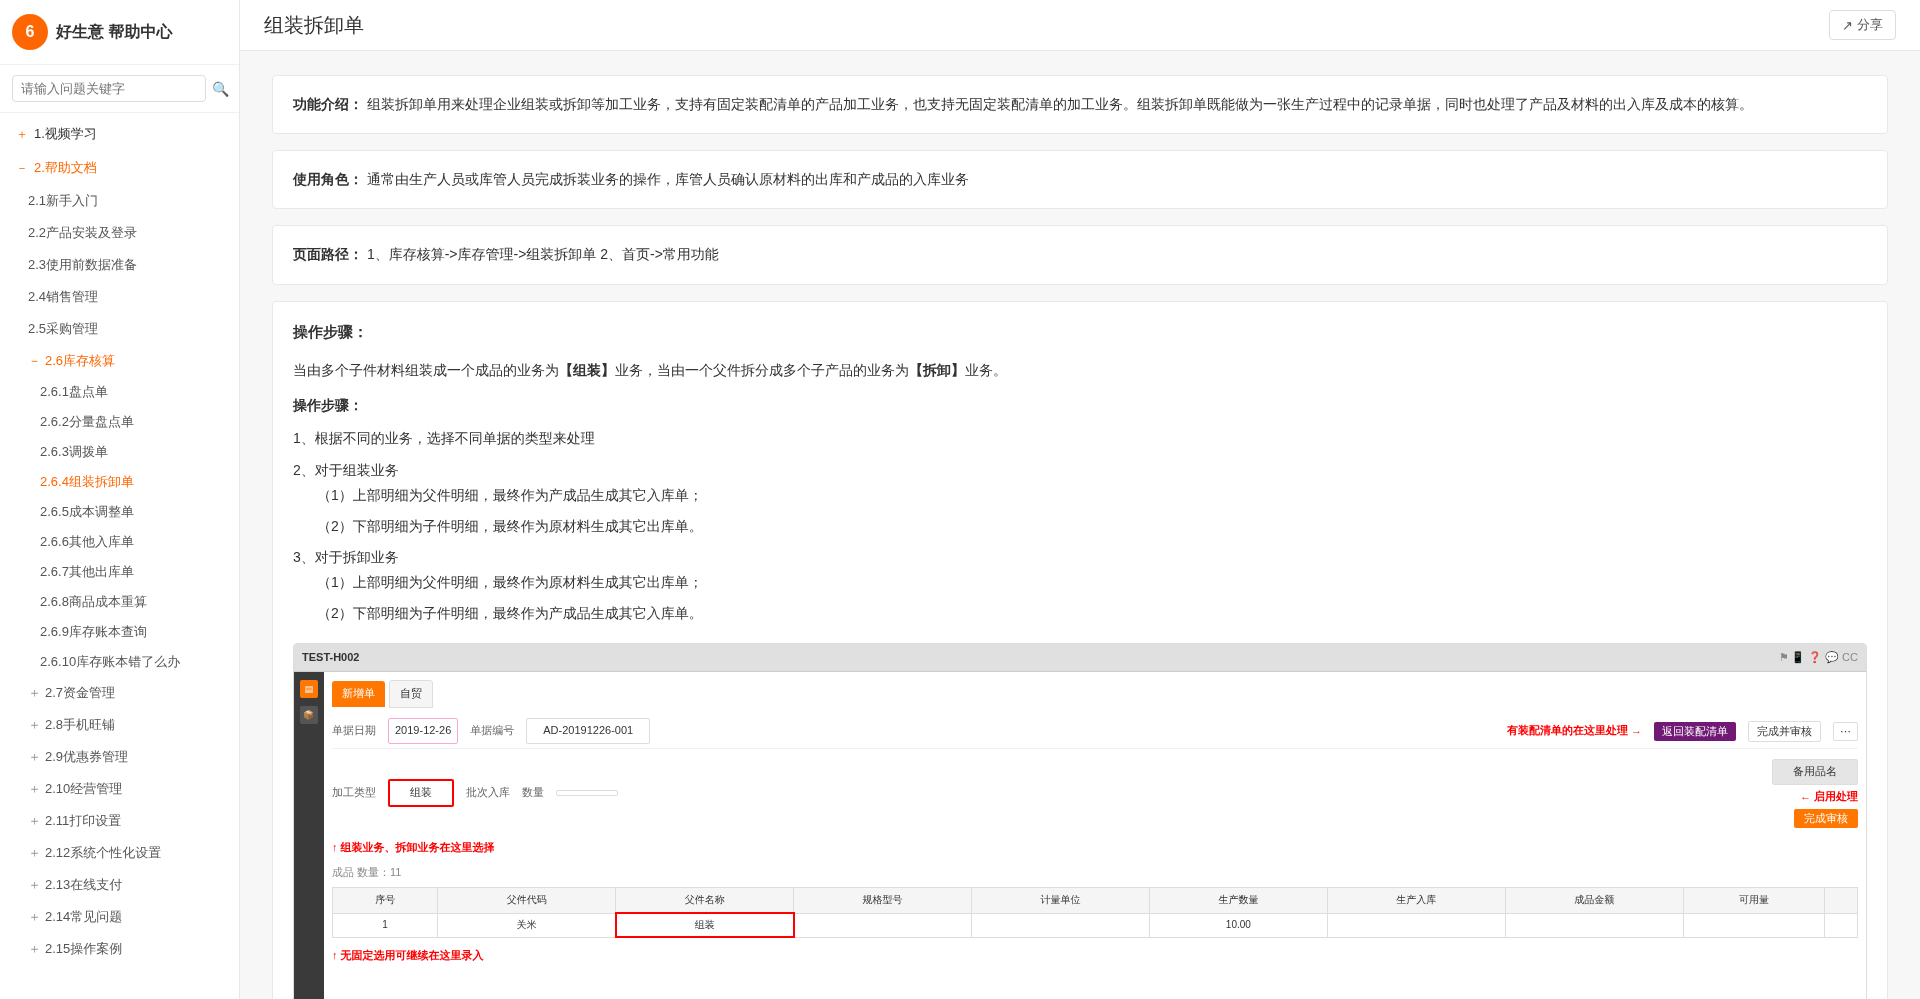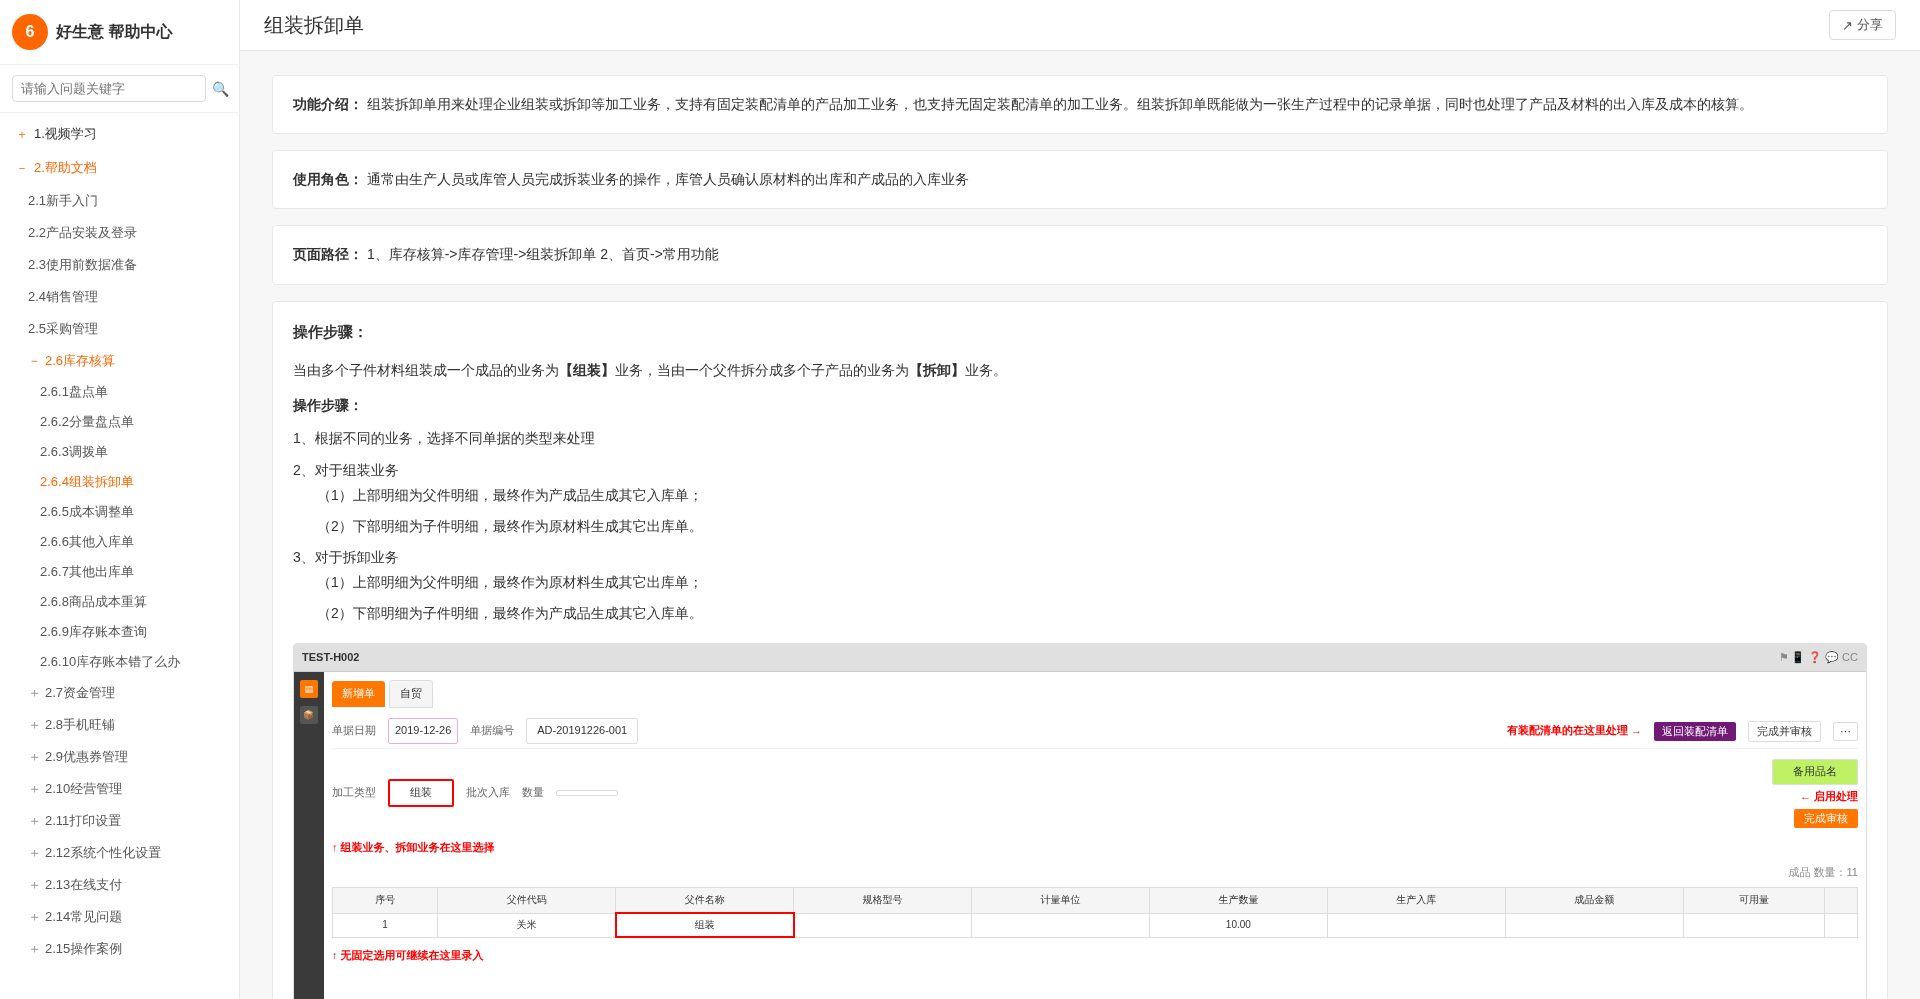--- a/index.html
+++ b/index.html
@@ -244,47 +244,47 @@
             <div style="display:flex;gap:4px;margin-bottom:6px;align-items:center;">
               <div style="background:#ff7700;color:#fff;padding:3px 10px;border-radius:3px 3px 0 0;font-size:11px;">新增单</div>
               <div style="background:#f5f5f5;color:#333;padding:3px 10px;border-radius:3px 3px 0 0;font-size:11px;border:1px solid #ddd;">自贸</div>
               <span style="flex:1;"></span>
             </div>
 
             <div style="display:flex;align-items:center;gap:12px;margin-bottom:6px;padding:4px 0;border-bottom:1px solid #f0f0f0;">
               <span style="font-size:11px;color:#666;">单据日期</span>
               <span style="font-size:11px;border:1px solid #f9a8d4;padding:2px 6px;border-radius:2px;background:#fff;">2019-12-26</span>
               <span style="font-size:11px;color:#666;">单据编号</span>
-              <span style="font-size:11px;border:1px solid #ddd;padding:2px 10px;border-radius:2px;background:#fff;">AD-20191226-001</span>
+              <span style="font-size:11px;border:1px solid #ddd;padding:2px 16px;border-radius:2px;background:#fff;">AD-20191226-001</span>
               <span style="flex:1;"></span>
 
               <span style="color:#ff0000;font-size:11px;font-weight:bold;">有装配清单的在这里处理 →</span>
               <button style="background:#701a75;color:#fff;border:none;border-radius:2px;padding:2px 8px;font-size:11px;cursor:pointer;">返回装配清单</button>
               <button style="background:#fff;color:#333;border:1px solid #ddd;border-radius:2px;padding:2px 8px;font-size:11px;cursor:pointer;">完成并审核</button>
               <button style="background:#fff;color:#333;border:1px solid #ddd;border-radius:2px;padding:2px 6px;font-size:11px;cursor:pointer;">⋯</button>
             </div>
 
             <div style="display:flex;align-items:center;gap:12px;margin-bottom:6px;padding:4px 0;position:relative;">
               <span style="font-size:11px;color:#666;">加工类型</span>
               <span style="font-size:11px;border:2px solid #ff0000;padding:2px 20px;border-radius:2px;background:#fff;min-width:60px;display:inline-block;">组装</span>
               <span style="font-size:11px;color:#666;">批次入库</span>
               <span style="font-size:11px;color:#666;">数量</span>
               <span style="font-size:11px;border:1px solid #ddd;padding:2px 30px;border-radius:2px;background:#fff;display:inline-block;"></span>
               <span style="flex:1;"></span>
 
               <div style="display:flex;flex-direction:column;align-items:flex-end;gap:2px;">
-                <span style="font-size:11px;border:1px solid #ddd;padding:2px 20px;border-radius:2px;background:#bef264;display:block;">备用品名</span>
+                <span style="font-size:11px;border:1px solid #ddd;padding:2px 20px;border-radius:2px;background:#e5e5e5;display:block;">备用品名</span>
                 <span style="color:#ff0000;font-size:11px;font-weight:bold;">← 启用处理</span>
                 <button style="background:#ff7700;color:#fff;border:none;border-radius:2px;padding:2px 10px;font-size:11px;cursor:pointer;">完成审核</button>
               </div>
             </div>
 
             <div style="color:#ff0000;font-size:11px;font-weight:bold;margin-bottom:6px;">↑ 组装业务、拆卸业务在这里选择</div>
 
-            <div style="margin-bottom:4px;display:flex;align-items:center;justify-content:flex-end;">
+            <div style="margin-bottom:4px;display:flex;align-items:center;justify-content:flex-start;">
               <span style="font-size:11px;color:#888;">成品 数量：11</span>
             </div>
             <table class="ss-table" style="margin-bottom:8px;">
               <thead>
                 <tr>
                   <th>序号</th>
                   <th>父件代码</th>
                   <th>父件名称</th>
                   <th>规格型号</th>
                   <th>计量单位</th>

